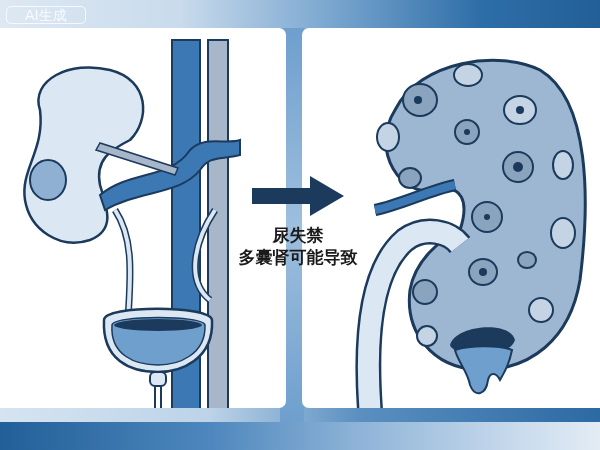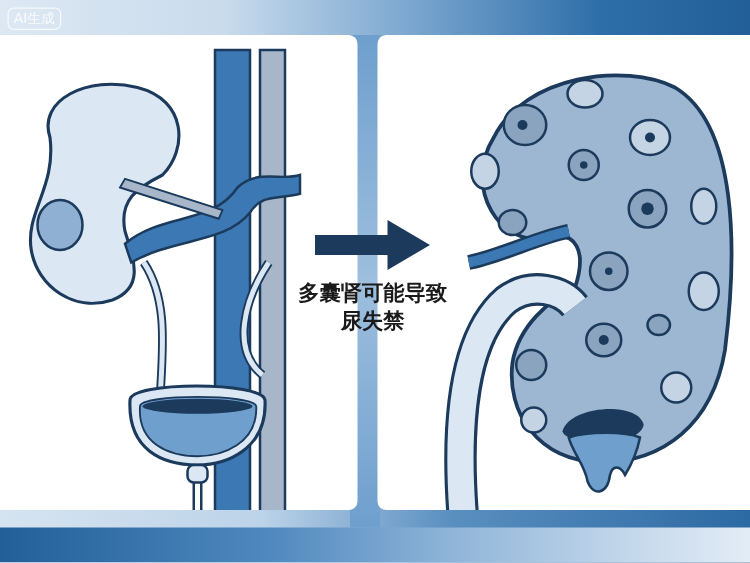--- a/index.html
+++ b/index.html
@@ -4,22 +4,22 @@
 <style>
   html,body{margin:0;padding:0;}
   body{width:600px;height:450px;overflow:hidden;position:relative;font-family:"DejaVu Sans",sans-serif;
     background:linear-gradient(90deg,#d6e4f1 0%,#bcd3e8 35%,#5a8fc0 60%,#2c6aa3 100%);}
   .top-band{position:absolute;left:0;top:0;width:600px;height:28px;
     background:linear-gradient(90deg,#dde8f3 0%,#c9dbec 30%,#7aa6cf 55%,#2e6ea8 80%,#225f98 100%);}
   .bottom-band{position:absolute;left:0;top:422px;width:600px;height:28px;
     background:linear-gradient(90deg,#225f98 0%,#4d87bd 35%,#8fb4d8 60%,#c6d9ec 85%,#e3ecf5 100%);}
   .mid-band{position:absolute;left:280px;top:28px;width:24px;height:394px;
     background:linear-gradient(180deg,#6e9fcd 0%,#9ebfde 50%,#6e9fcd 100%);}
-  .badge{position:absolute;left:6px;top:6px;padding:1px 4px;border:1.5px solid rgba(255,255,255,.75);border-radius:5px;
-    color:rgba(255,255,255,.85);font-size:11px;line-height:14px;}
+  .badge{position:absolute;left:6px;top:6px;padding:1px 18px;border:1.5px solid rgba(255,255,255,.75);border-radius:5px;
+    color:rgba(255,255,255,.85);font-size:14px;line-height:14px;}
   .panel{position:absolute;background:#fff;border-radius:7px;overflow:hidden;}
   .panel.left{left:0;top:28px;width:286px;height:380px;border-radius:0 7px 7px 0;}
   .panel.right{left:302px;top:28px;width:298px;height:380px;border-radius:7px 0 0 7px;}
   .panel svg{position:absolute;left:0;top:0;}
   .center{position:absolute;left:228px;top:176px;width:140px;text-align:center;}
   .arrow{display:block;margin:0 auto;}
   .caption{font-weight:bold;font-size:17px;line-height:22px;color:#1a1a1a;margin-top:8px;}
 </style>
 </head>
 <body>
@@ -95,16 +95,16 @@
     <path d="M450 345 C455 325 510 320 515 340 C512 350 500 352 482 352 C465 352 452 352 450 345 Z" fill="#1b3a5c"></path>
     <path d="M455 350 C470 345 500 345 512 350 C510 360 505 372 500 380 C496 372 490 372 488 380 C486 395 475 398 470 385 C468 372 458 362 455 350 Z" fill="#6e9fcd" stroke="#1b3a5c" stroke-width="2"></path>
   </svg>
 </div>
 
 <div class="center">
   <svg class="arrow" width="92" height="40" viewBox="0 0 92 40">
     <path d="M0 12 H58 V0 L92 20 L58 40 V28 H0 Z" fill="#1b3a5c"></path>
   </svg>
   <div class="caption">
+    <div>尿失禁</div>
     <div>多囊肾可能导致</div>
-    <div>尿失禁</div>
   </div>
 </div>
 
 </body></html>

